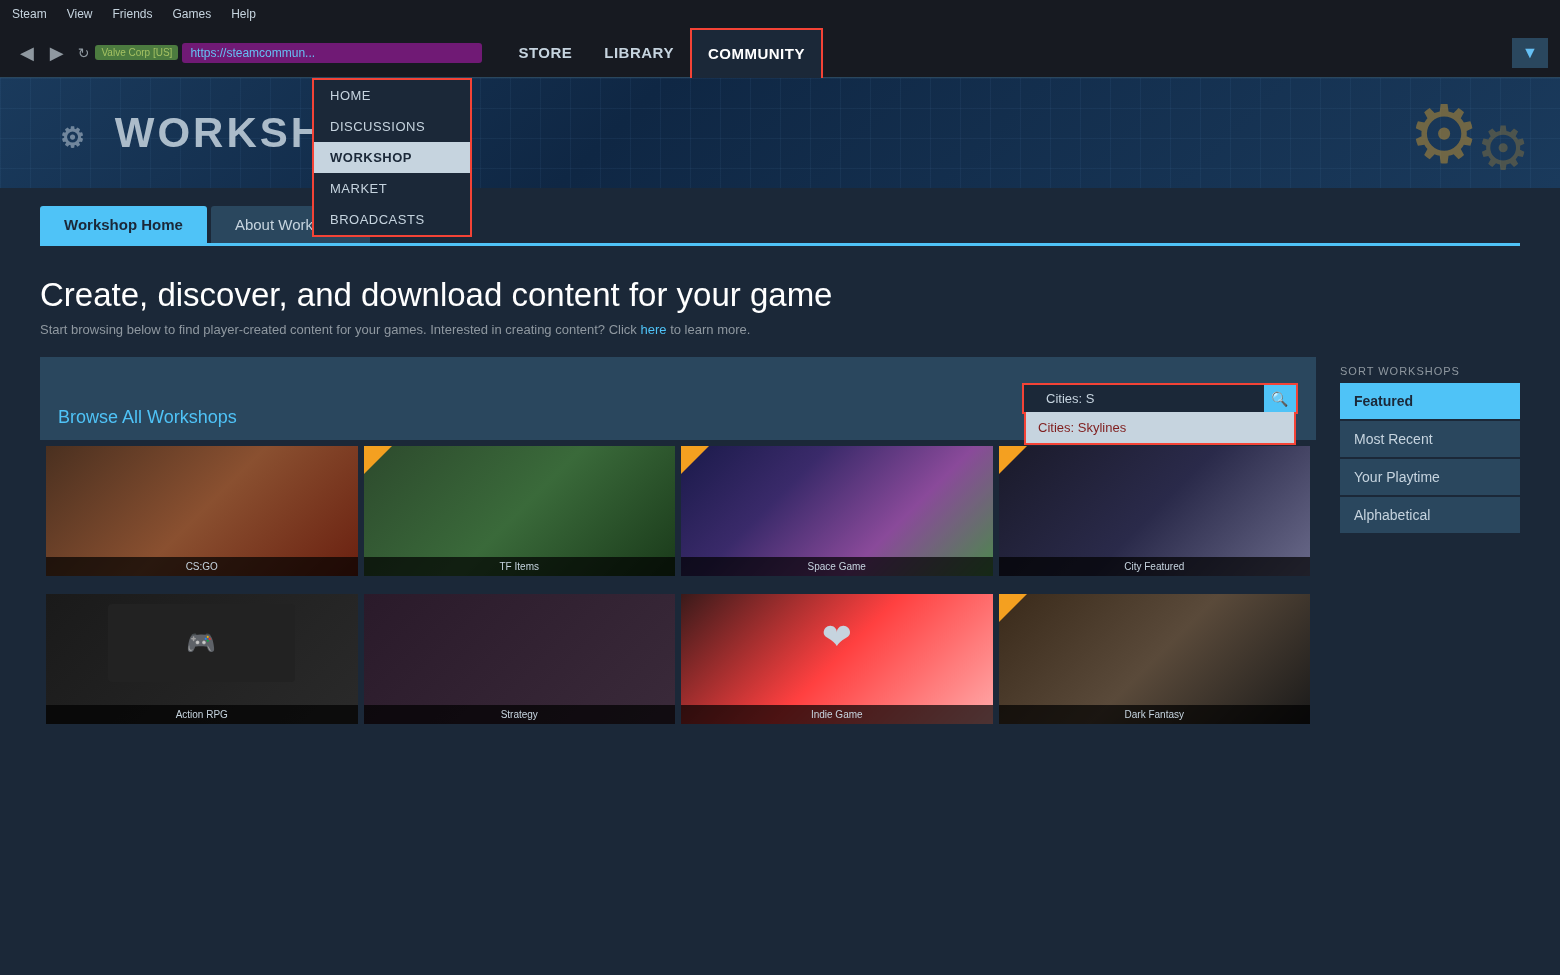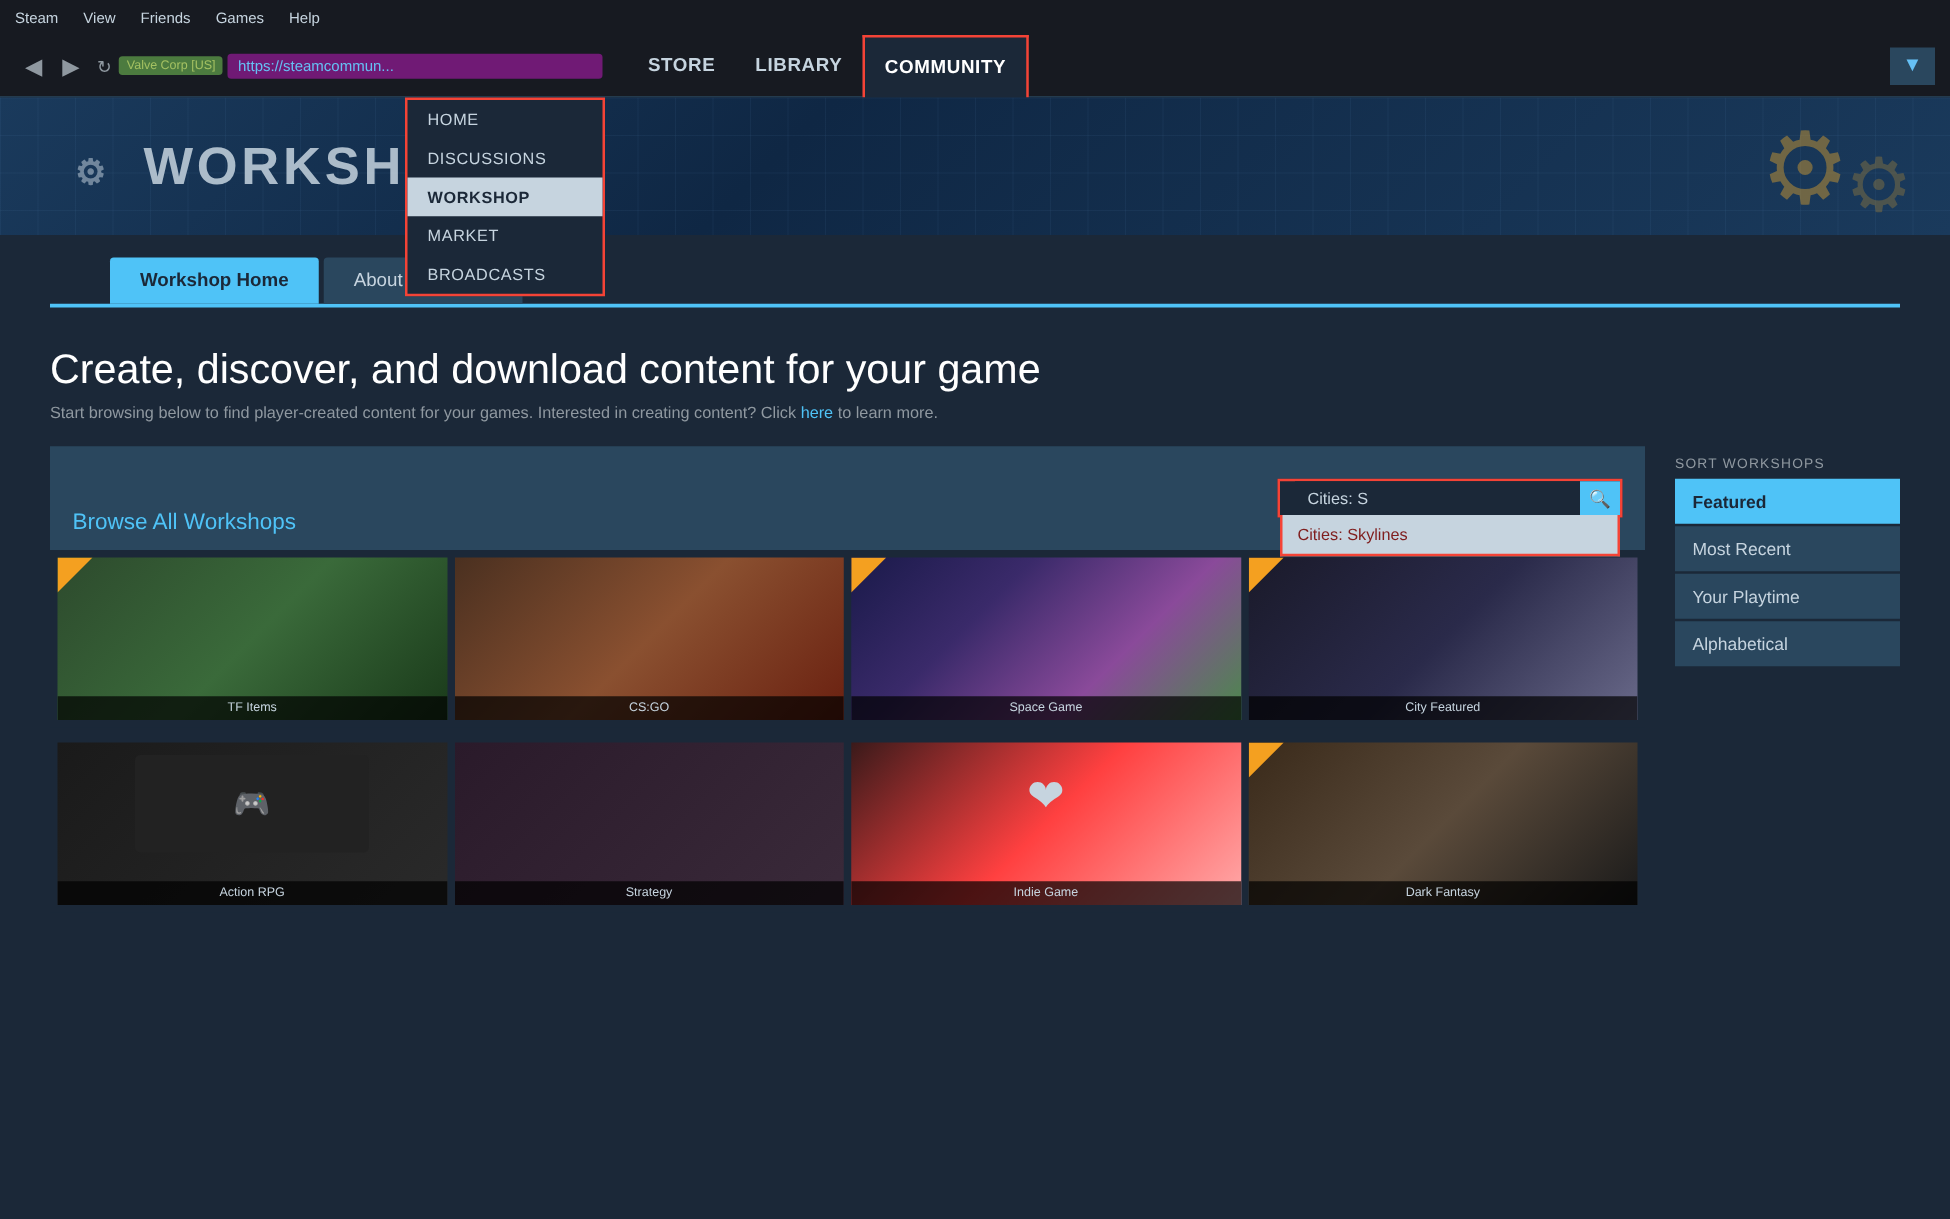--- a/index.html
+++ b/index.html
@@ -103,21 +103,21 @@
       align-items: center;
       justify-content: center;
       cursor: pointer;
       font-size: 16px;
     }
 
     
     .community-dropdown {
       position: absolute;
       top: 78px;
-      left: 324px;
+      left: 312px;
       background: #1b2838;
       border: 2px solid #f44336;
       width: 160px;
       z-index: 100;
     }
     .dropdown-item {
       display: block;
       padding: 8px 16px;
       color: #c6d4df;
       font-size: 13px;
@@ -186,21 +186,20 @@
       display: flex;
       align-items: flex-end;
       border-bottom: 3px solid #4fc3f7;
       margin-top: 18px;
     }
     .tab {
       padding: 10px 24px;
       font-size: 15px;
       cursor: pointer;
       border-radius: 3px 3px 0 0;
-      margin-left: 48px;
     }
     .tab.active {
       background: #4fc3f7;
       color: #1b2838;
       font-weight: bold;
     }
     .tab.inactive {
       background: #2a475e;
       color: #c6d4df;
       margin-left: 4px;
@@ -450,26 +449,26 @@
             <input class="search-input" type="text" value="Cities: S" placeholder="Cities: S" style="">
             <button class="search-btn">🔍</button>
             <div class="autocomplete-dropdown">
               <div class="autocomplete-item">Cities: Skylines</div>
             </div>
           </div>
         </div>
       </div>
 
       <div class="game-grid">
+        <div class="game-card card-bg-2">
+          <div class="game-card-label">CS:GO</div>
+        </div>
         <div class="game-card card-bg-1">
           <div class="game-card-corner"></div>
           <div class="game-card-label">TF Items</div>
-        </div>
-        <div class="game-card card-bg-2">
-          <div class="game-card-label">CS:GO</div>
         </div>
         <div class="game-card card-bg-3">
           <div class="game-card-corner"></div>
           <div class="game-card-label">Space Game</div>
         </div>
         <div class="game-card card-bg-4">
           <div class="game-card-corner"></div>
           <div class="game-card-label">City Featured</div>
         </div>
       </div>

